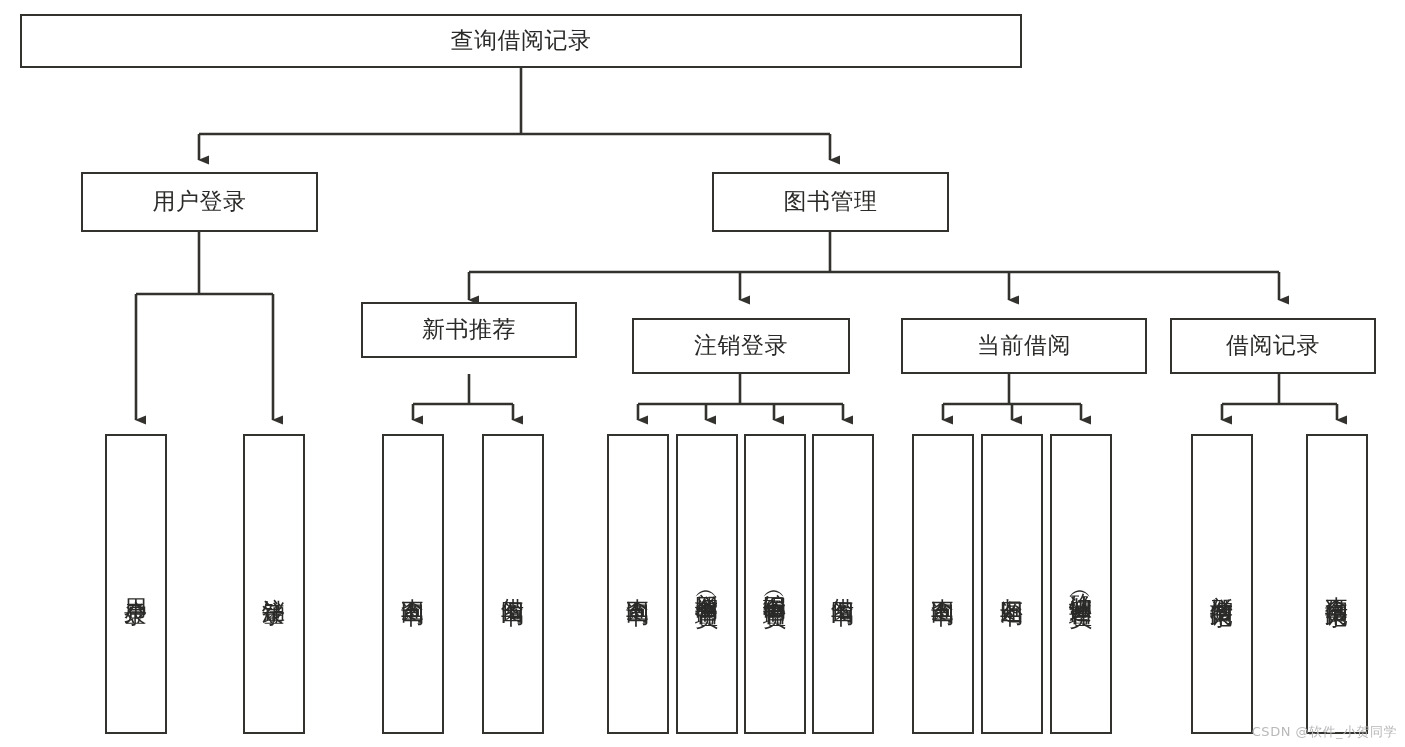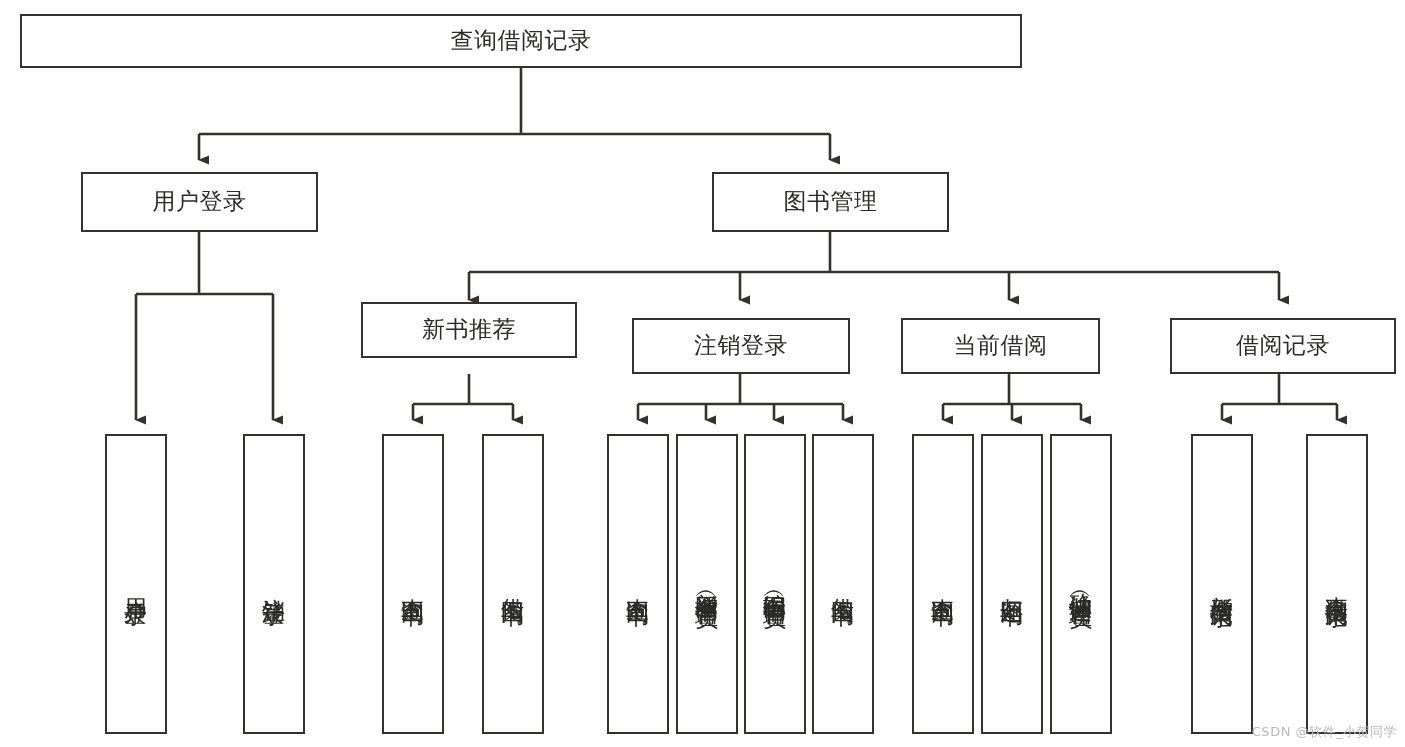--- a/index.html
+++ b/index.html
@@ -141,24 +141,24 @@
   <div class="node h" style="left:712px; top:172px; width:237px; height:60px;">
     <span class="lbl">图书管理</span>
   </div>
 
   <div class="node h" style="left:361px; top:302px; width:216px; height:56px;">
     <span class="lbl">新书推荐</span>
   </div>
   <div class="node h" style="left:632px; top:318px; width:218px; height:56px;">
     <span class="lbl">注销登录</span>
   </div>
-  <div class="node h" style="left:901px; top:318px; width:199px; height:56px;">
+  <div class="node h" style="left:901px; top:318px; width:246px; height:56px;">
     <span class="lbl">当前借阅</span>
   </div>
-  <div class="node h" style="left:1170px; top:318px; width:226px; height:56px;">
+  <div class="node h" style="left:1170px; top:318px; width:206px; height:56px;">
     <span class="lbl">借阅记录</span>
   </div>
 
   <div class="node v" style="left:105px; top:434px; width:62px; height:300px;">
     <span class="lbl">用户登录</span>
   </div>
   <div class="node v" style="left:243px; top:434px; width:62px; height:300px;">
     <span class="lbl">注销登录</span>
   </div>
 

